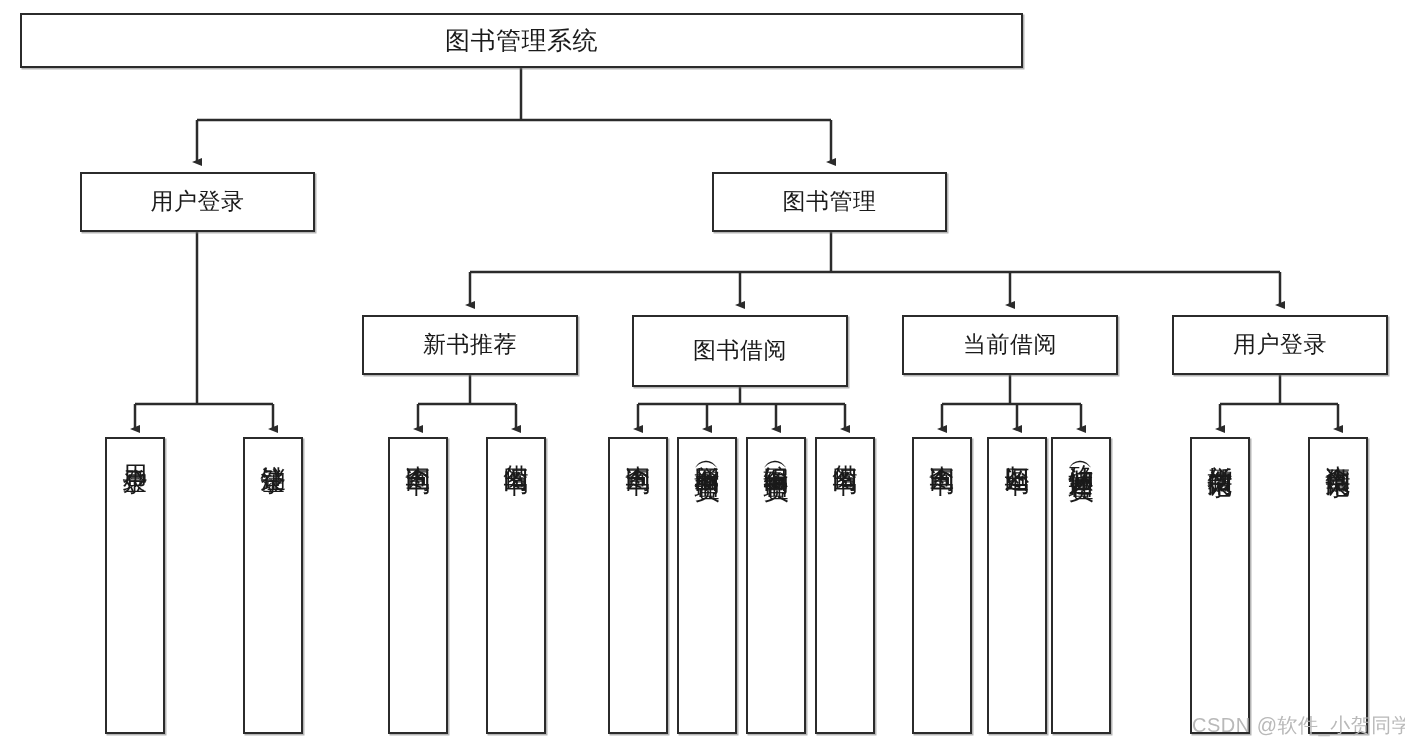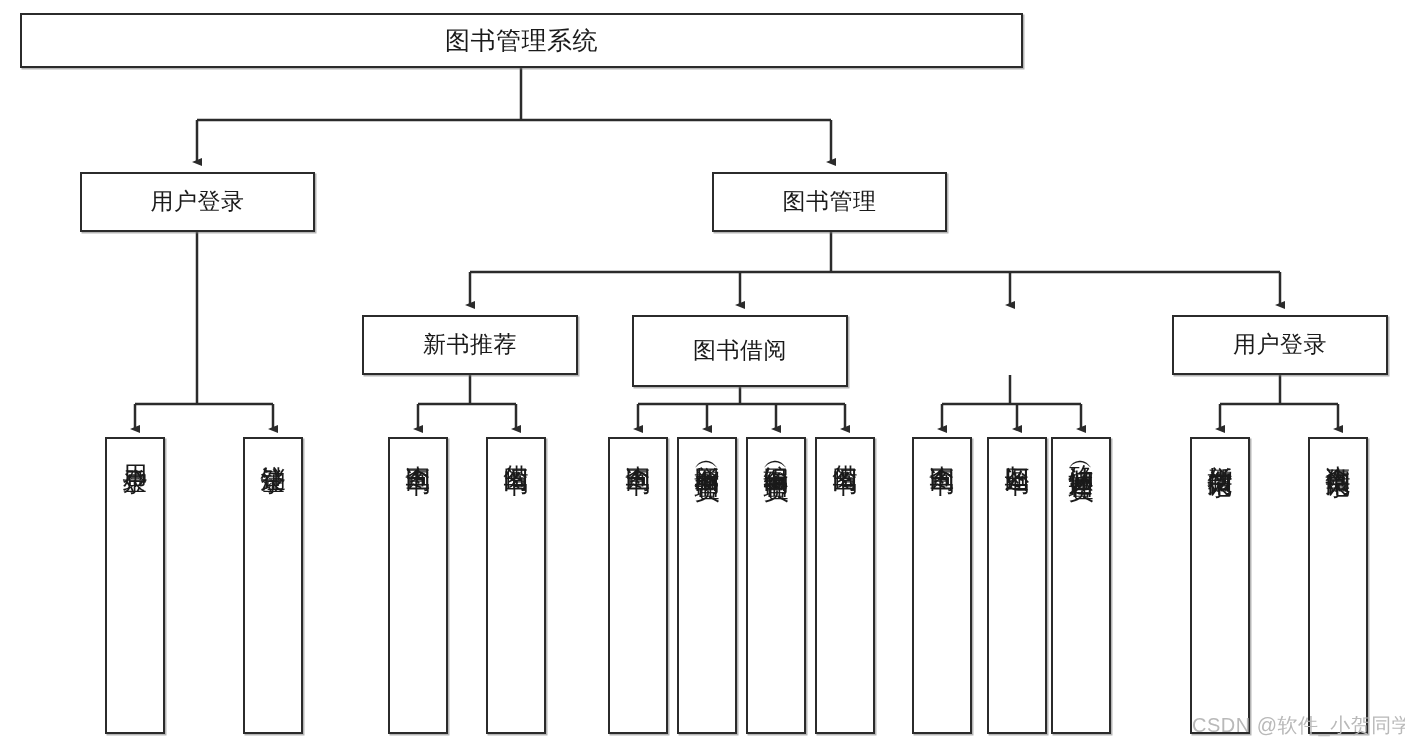--- a/index.html
+++ b/index.html
@@ -145,20 +145,23 @@
   <div class="node horiz" style="left:712px; top:172px; width:235px; height:60px;">
     <span class="lbl">图书管理</span>
   </div>
 
   <div class="node horiz" style="left:362px; top:315px; width:216px; height:60px;">
     <span class="lbl">新书推荐</span>
   </div>
   <div class="node horiz" style="left:632px; top:315px; width:216px; height:72px;">
     <span class="lbl">图书借阅</span>
   </div>
+  <div class="node horiz" style="left:902px; top:315px; width:216px; height:60px;">
+    <span class="lbl">当前借阅</span>
+  </div>
   <div class="node horiz" style="left:1172px; top:315px; width:216px; height:60px;">
     <span class="lbl">用户登录</span>
   </div>
 
   <div class="node vert" style="left:105px; top:437px; width:60px; height:297px;">
     <span class="lbl">用户登录</span>
   </div>
   <div class="node vert" style="left:243px; top:437px; width:60px; height:297px;">
     <span class="lbl">注销登录</span>
   </div>

